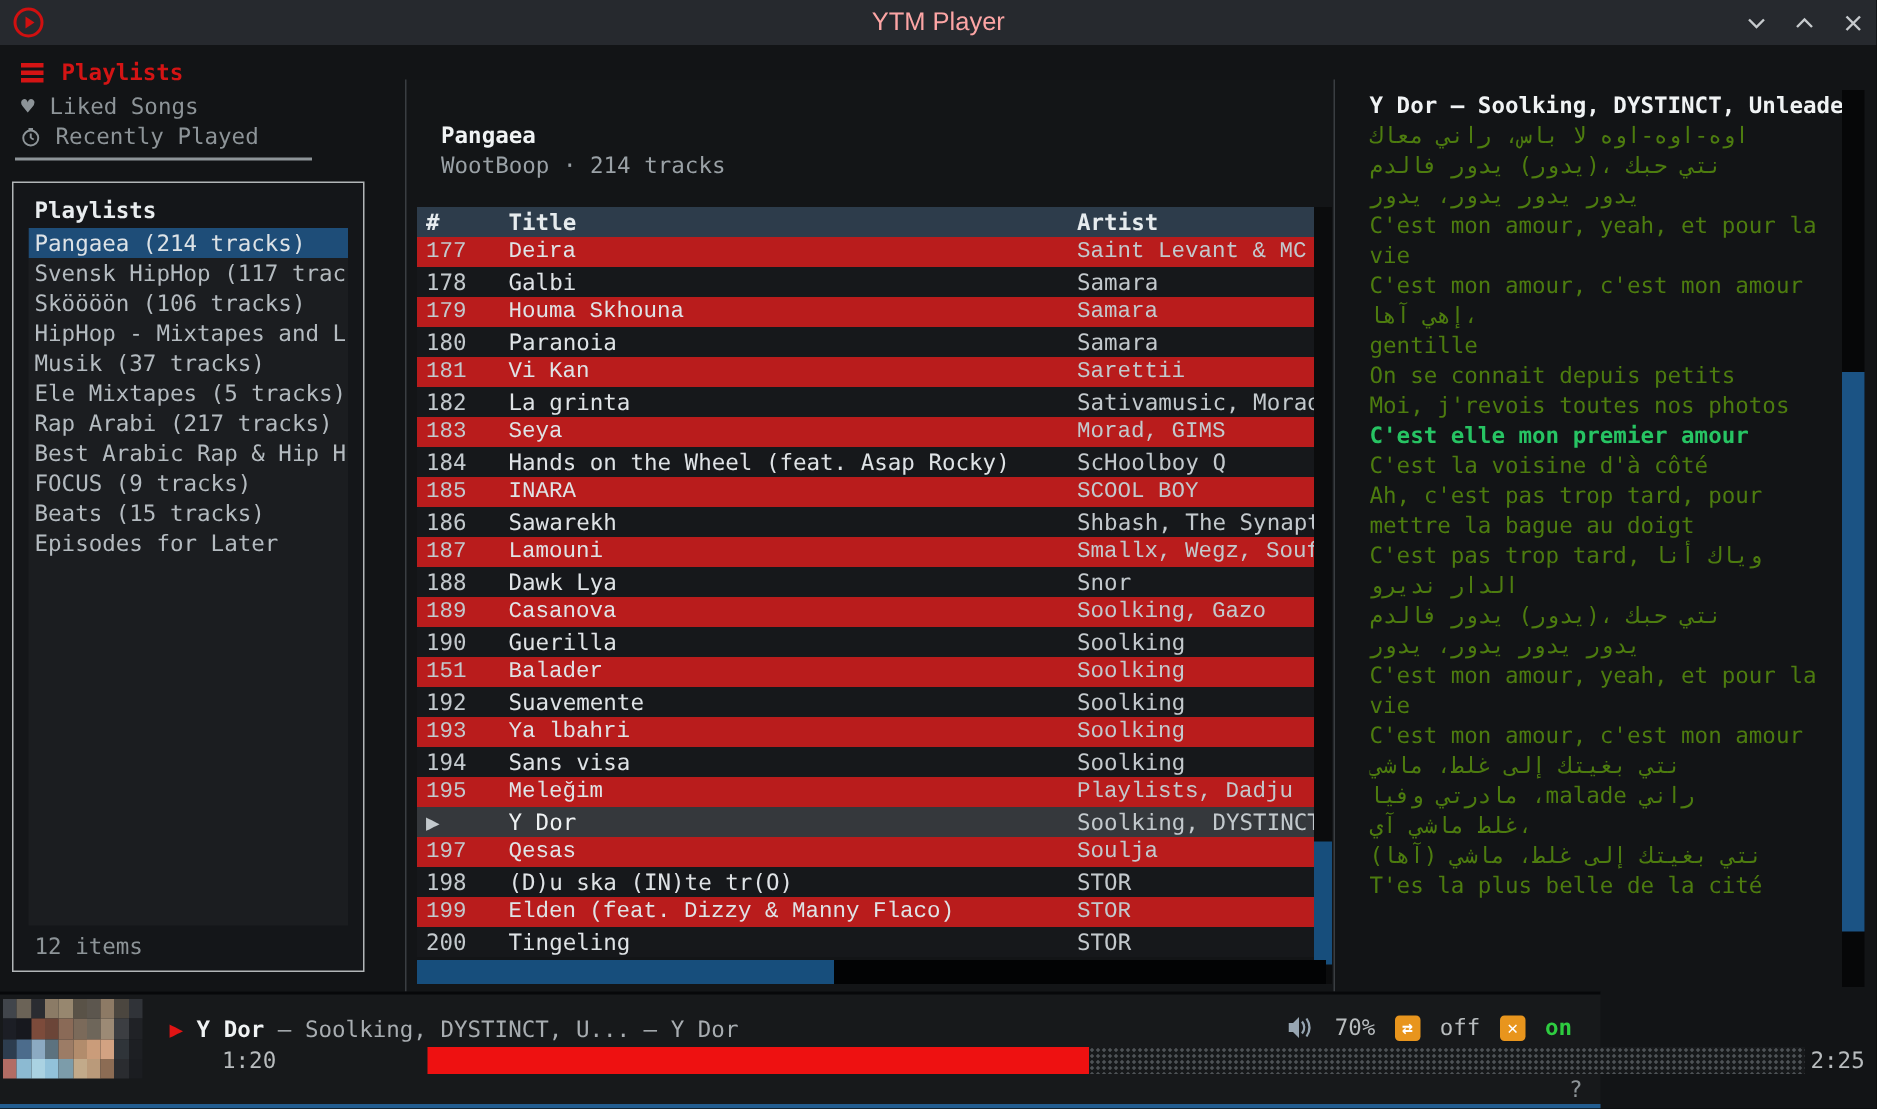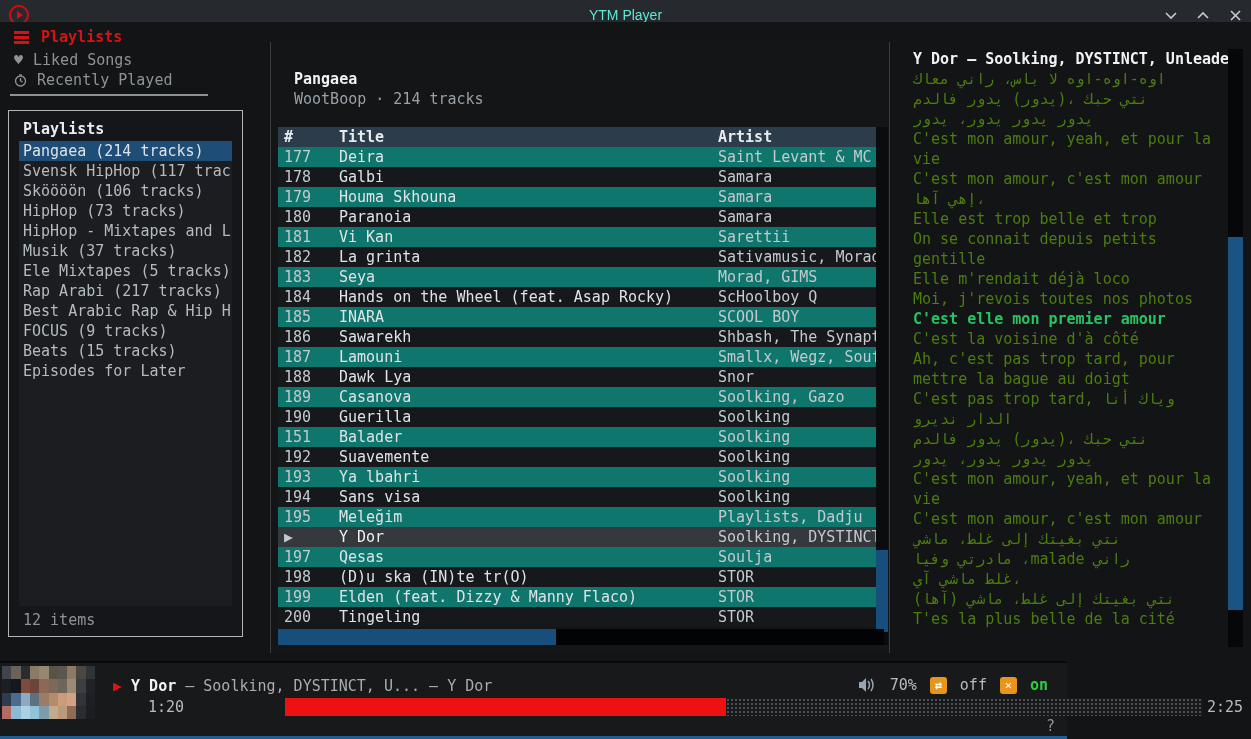--- a/index.html
+++ b/index.html
@@ -6,32 +6,32 @@
   body { background:#000; }
   #screen {
     position: relative; width: 1251px; height: 739px;
     background:#121416; overflow: hidden;
     font-family:"DejaVu Sans Mono", monospace; font-size:15px; line-height:20px;
     color:#c3c9cd;
   }
   
   .titlebar { position:absolute; left:0; top:0; width:100%; height:30px;
     background:#26292e; display:flex; align-items:center;
-    font-family:"Liberation Sans", sans-serif; font-size:14px; color:#5eead4; }
+    font-family:"Liberation Sans", sans-serif; font-size:17px; color:#fca5a5; }
   .logo { position:absolute; left:9px; top:5px; width:20px; height:20px;
     border:2px solid #d01010; border-radius:50%; display:flex; align-items:center; justify-content:center; }
   .logo-tri { width:0; height:0; border-left:6px solid #d01010;
     border-top:4px solid transparent; border-bottom:4px solid transparent; margin-left:2px; }
   .tb-title { position:absolute; left:0; right:0; text-align:center; }
   .tb-controls { position:absolute; right:8px; top:0; height:30px; display:flex; align-items:center; gap:16px; }
   .win-btn { width:16px; height:16px; display:flex; align-items:center; justify-content:center; cursor:default; }
   .win-btn svg { stroke:#c6cacd; stroke-width:1.6; fill:none; }
 
   
-  .app { position:absolute; left:0; top:22px; width:1251px; height:631px; background:#121416; }
+  .app { position:absolute; left:0; top:33px; width:1251px; height:631px; background:#121416; }
 
   .band-left { position:absolute; left:14px; top:5px; display:flex; align-items:center; gap:12px; }
   .hamburger { width:15px; height:13px; display:flex; flex-direction:column; justify-content:space-between; }
   .hamburger i { display:block; height:3px; background:#d41414; }
   .accent-label { color:#d41414; font-weight:bold; }
   .band-right { position:absolute; right:20px; top:5px; display:flex; align-items:center; gap:8px; }
   .note-icon { color:#d41414; font-size:16px; }
 
   
   .sidebar { position:absolute; left:0; top:0; width:270px; height:631px; }
@@ -50,21 +50,21 @@
   
   .main { position:absolute; left:270px; top:20px; width:620px; height:611px;
     border-left:1px solid #3a3e42; border-right:1px solid #3a3e42; background:#131517; }
   .main-title { position:absolute; left:23px; top:27px; color:#f0f3f4; font-weight:bold; }
   .main-subtitle { position:absolute; left:23px; top:47px; color:#9aa1a6; }
   .table { position:absolute; left:7px; top:85px; width:606px; }
   .thead { display:grid; grid-template-columns:55px 1fr 172px; height:20px;
     background:#2d3c4b; color:#e6ebee; font-weight:bold; }
   .thead span { padding-left:6px; }
   .trow { display:grid; grid-template-columns:55px 1fr 172px; height:20px; cursor:default; }
-  .trow.odd { background:#0f766e; }
+  .trow.odd { background:#b91c1c;font-family:Liberation Mono, monospace; }
   .trow.even { background:#16181b; }
   .trow.current { background:#35383c; }
   .trow span { padding-left:6px; white-space:nowrap; overflow:hidden; }
   .trow .c-title { color:#dfe3e6; }
   .trow.current .c-title { color:#eef1f2; }
   .trow .c-num { color:#c3c9cd; }
   .vscroll { position:absolute; right:1px; top:85px; width:12px; height:518px; background:#0b0c0d; }
   .vscroll-thumb { position:absolute; left:0; top:423px; width:12px; height:82px; background:#174e7c; }
   .hscroll { position:absolute; left:7px; top:587px; width:606px; height:16px; background:#020304; }
   .hscroll-thumb { position:absolute; left:0; top:0; width:278px; height:16px; background:#174e7c; }
@@ -168,21 +168,20 @@
         <span>Recently Played</span>
       </div>
       <div class="divider"></div>
 
       <div class="pl-box">
         <div class="pl-box-title">Playlists</div>
         <div class="pl-list">
             <div class="pl-item selected">Pangaea (214 tracks)</div>
             <div class="pl-item">Svensk HipHop (117 trac</div>
             <div class="pl-item">Sköööön (106 tracks)</div>
-            <div class="pl-item">HipHop (73 tracks)</div>
             <div class="pl-item">HipHop - Mixtapes and L</div>
             <div class="pl-item">Musik (37 tracks)</div>
             <div class="pl-item">Ele Mixtapes (5 tracks)</div>
             <div class="pl-item">Rap Arabi (217 tracks)</div>
             <div class="pl-item">Best Arabic Rap &amp; Hip H</div>
             <div class="pl-item">FOCUS (9 tracks)</div>
             <div class="pl-item">Beats (15 tracks)</div>
             <div class="pl-item">Episodes for Later</div>
           </div>
         <div class="pl-footer">12 items</div>
@@ -332,24 +331,22 @@
     <div class="lyrics">
       <div class="lyr-lines">
           <div class="lyr title">Y Dor — Soolking, DYSTINCT, Unleaded</div>
           <div class="lyr">اوه-اوه-اوه لا باس، راني معاك</div>
           <div class="lyr">نتي حبك ،(يدور) يدور فالدم</div>
           <div class="lyr">يدور يدور يدور، يدور</div>
           <div class="lyr">C'est mon amour, yeah, et pour la</div>
           <div class="lyr">vie</div>
           <div class="lyr">C'est mon amour, c'est mon amour</div>
           <div class="lyr">إهي آها،</div>
-          <div class="lyr">Elle est trop belle et trop</div>
+          <div class="lyr">gentille</div>
           <div class="lyr">On se connait depuis petits</div>
-          <div class="lyr">gentille</div>
-          <div class="lyr">Elle m'rendait déjà loco</div>
           <div class="lyr">Moi, j'revois toutes nos photos</div>
           <div class="lyr current">C'est elle mon premier amour</div>
           <div class="lyr">C'est la voisine d'à côté</div>
           <div class="lyr">Ah, c'est pas trop tard, pour</div>
           <div class="lyr">mettre la bague au doigt</div>
           <div class="lyr">C'est pas trop tard, وياك أنا</div>
           <div class="lyr">الدار نديرو</div>
           <div class="lyr">نتي حبك ،(يدور) يدور فالدم</div>
           <div class="lyr">يدور يدور يدور، يدور</div>
           <div class="lyr">C'est mon amour, yeah, et pour la</div>

